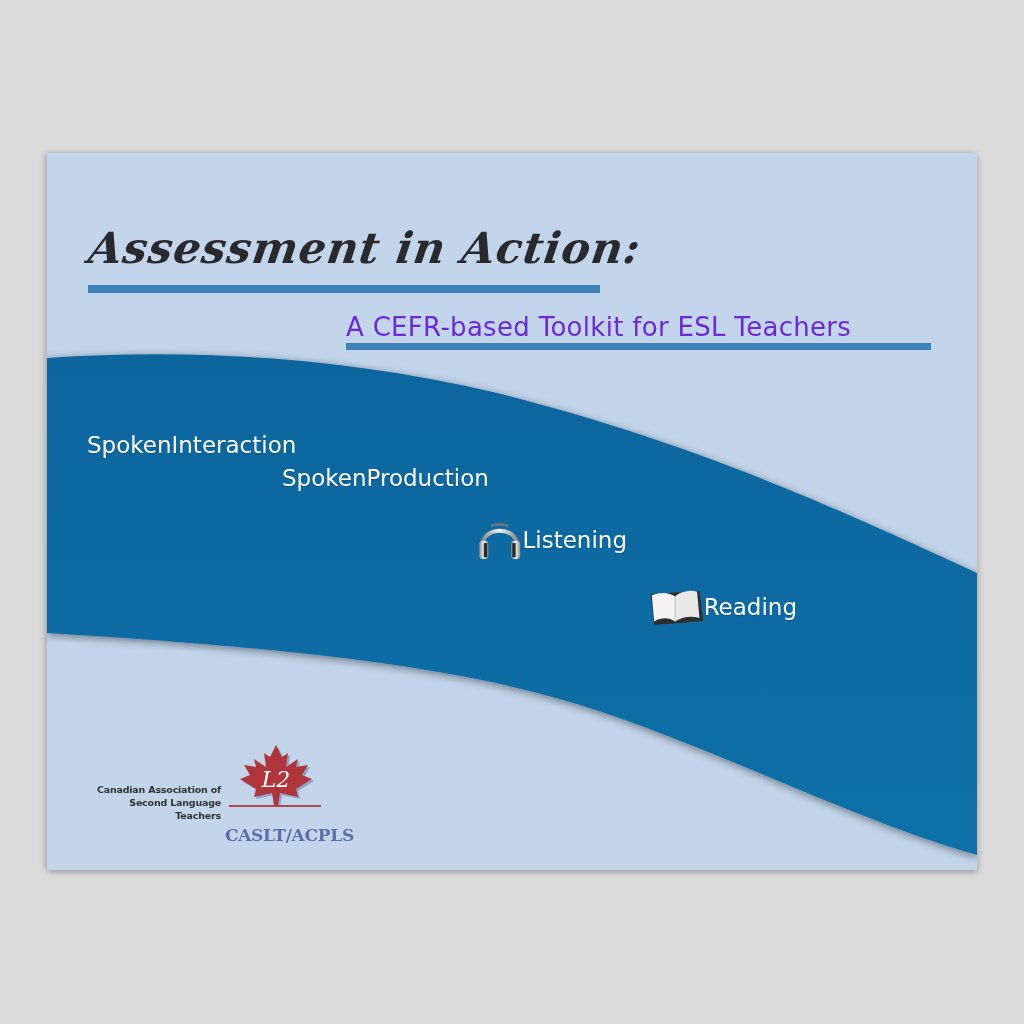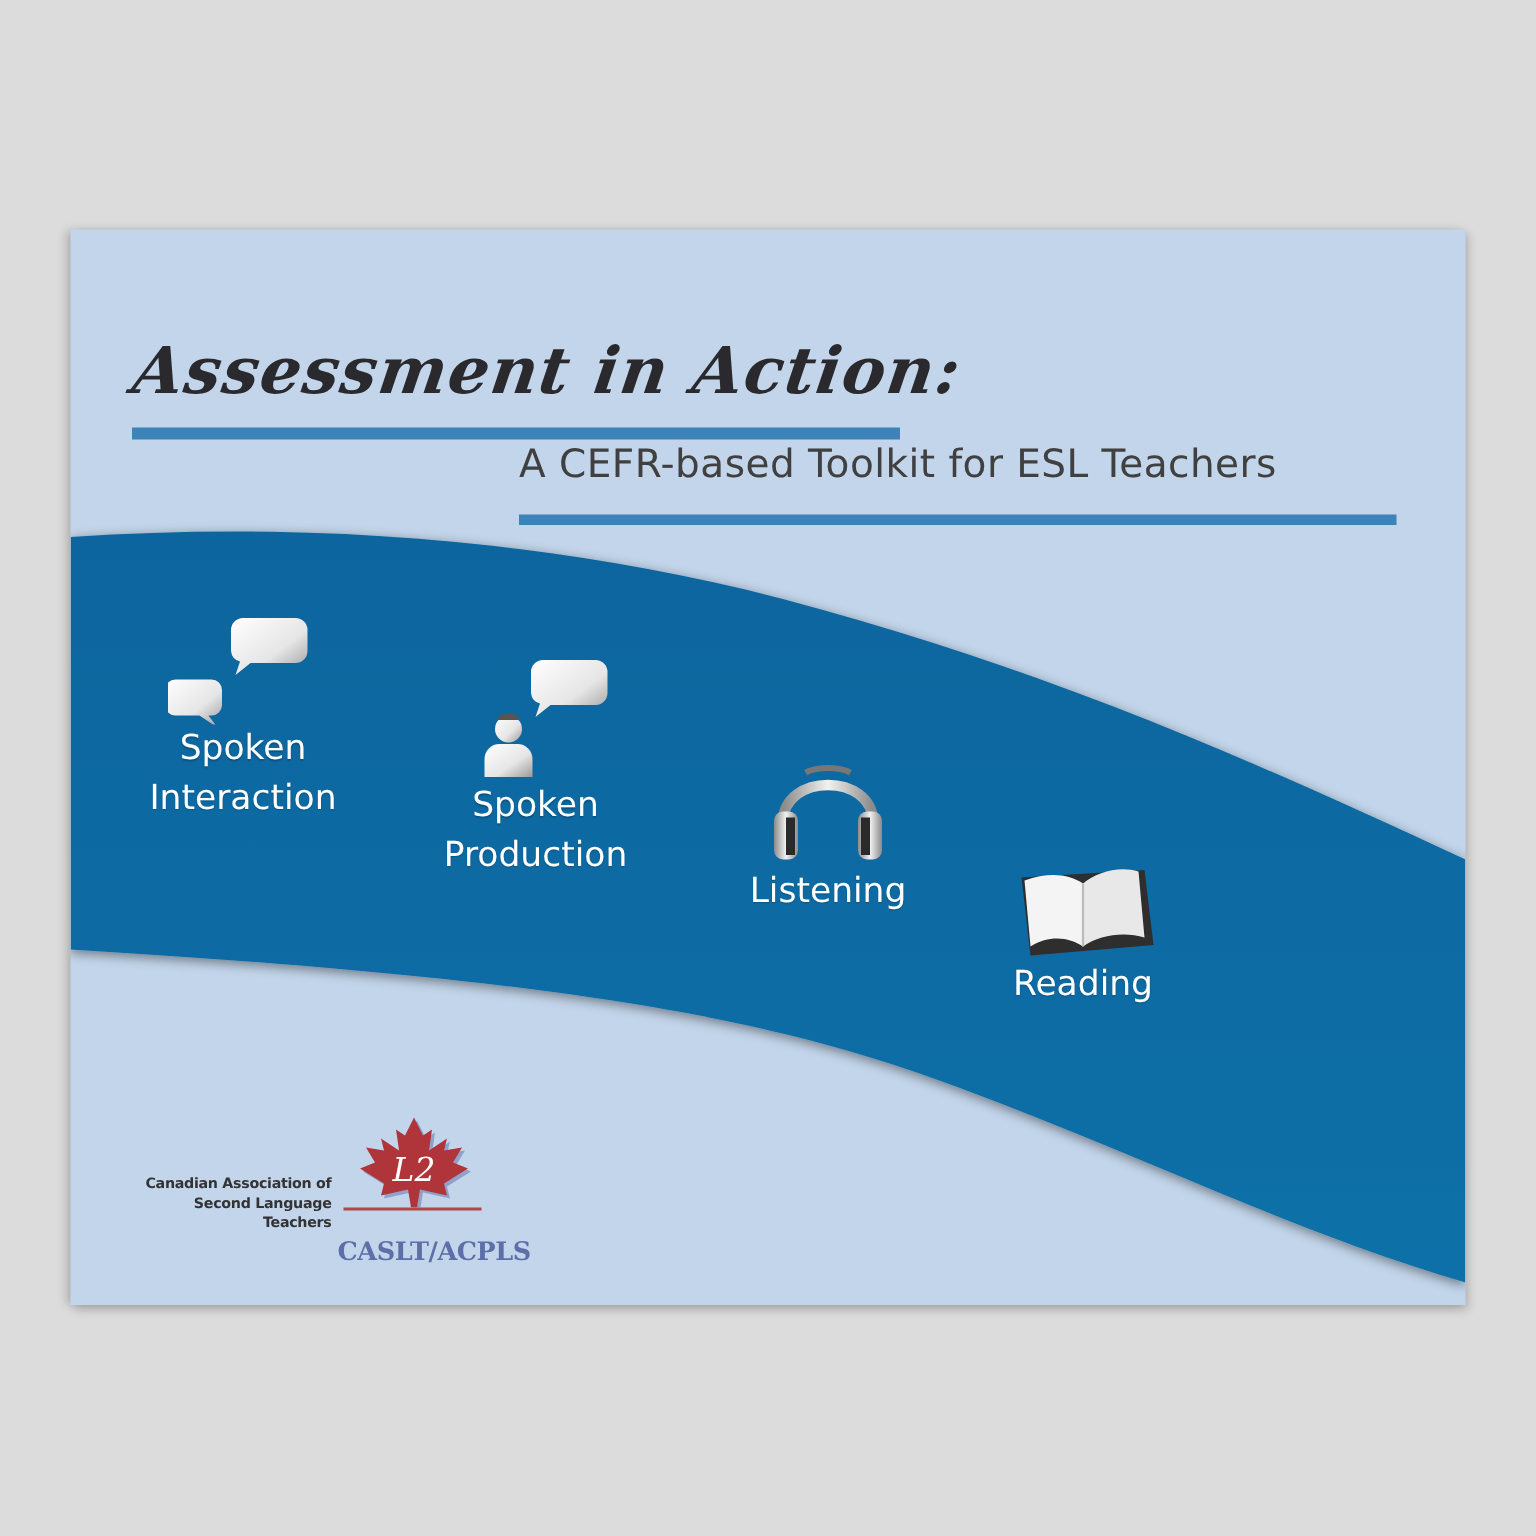--- a/index.html
+++ b/index.html
@@ -1,23 +1,23 @@
 <!DOCTYPE html>
 <html><head>
 <meta charset="utf-8">
 <style>
   html, body { margin:0; padding:0; }
   body { width:1024px; height:1024px; background:#dcdcdc; position:relative; overflow:hidden; font-family:"DejaVu Sans", sans-serif; }
   .card { position:absolute; left:47px; top:153px; width:930px; height:717px; background:#c2d5ea; overflow:hidden; box-shadow: -3px 0 6px rgba(0,0,0,0.18), 2px 3px 6px rgba(0,0,0,0.18); }
   .wave { position:absolute; left:0; top:0; width:930px; height:717px; }
   .title { position:absolute; left:42px; top:70px; font-family:"DejaVu Serif", serif; font-style:italic; font-weight:bold; font-size:43px; color:#2a2a2e; letter-spacing:1px; white-space:nowrap; transform:skewX(-8deg); }
   .title-line { position:absolute; left:41px; top:132px; width:512px; height:8px; background:#3d82b8; }
-  .subtitle { position:absolute; left:299px; top:142px; font-family:"DejaVu Sans", sans-serif; font-size:26px; color:#404040; white-space:nowrap; letter-spacing:0.3px; }
+  .subtitle { position:absolute; left:299px; top:159px; font-family:"DejaVu Sans", sans-serif; font-size:26px; color:#6d28d9; white-space:nowrap; letter-spacing:0.3px; }
   .subtitle-line { position:absolute; left:299px; top:190px; width:585px; height:7px; background:#3d82b8; }
-  .skill { position:absolute; display:flex; flex-direction:column; align-items:center; }
+  .skill { position:absolute; display:flex; flex-direction:row; align-items:center; }
   .skill-label { font-family:"DejaVu Sans", sans-serif; font-size:23px; color:#ffffff; text-align:center; line-height:33px; white-space:nowrap; text-shadow:0 1px 1px rgba(0,0,0,0.2); }
   .icon { display:block; }
   .logo { position:absolute; left:40px; top:590px; width:460px; height:90px; }
   .org-en { position:absolute; left:0; top:40px; width:134px; font-family:"DejaVu Sans", sans-serif; font-weight:bold; font-size:9.5px; color:#333; text-align:right; line-height:13px; letter-spacing:-0.2px; }
   .org-fr { position:absolute; left:238px; top:40px; font-family:"DejaVu Sans", sans-serif; font-weight:bold; font-size:9.5px; color:#333; line-height:13px; white-space:nowrap; letter-spacing:-0.2px; }
   .leaf { position:absolute; left:145px; top:0; width:88px; height:62px; }
   .logo-rule { position:absolute; left:142px; top:62px; width:92px; height:2px; background:#b0454a; }
   .abbr { position:absolute; left:138px; top:82px; width:100px; text-align:center; font-family:"DejaVu Serif", serif; font-weight:bold; font-size:17px; color:#5c6fa8; letter-spacing:-0.3px; }
 </style>
 </head>

